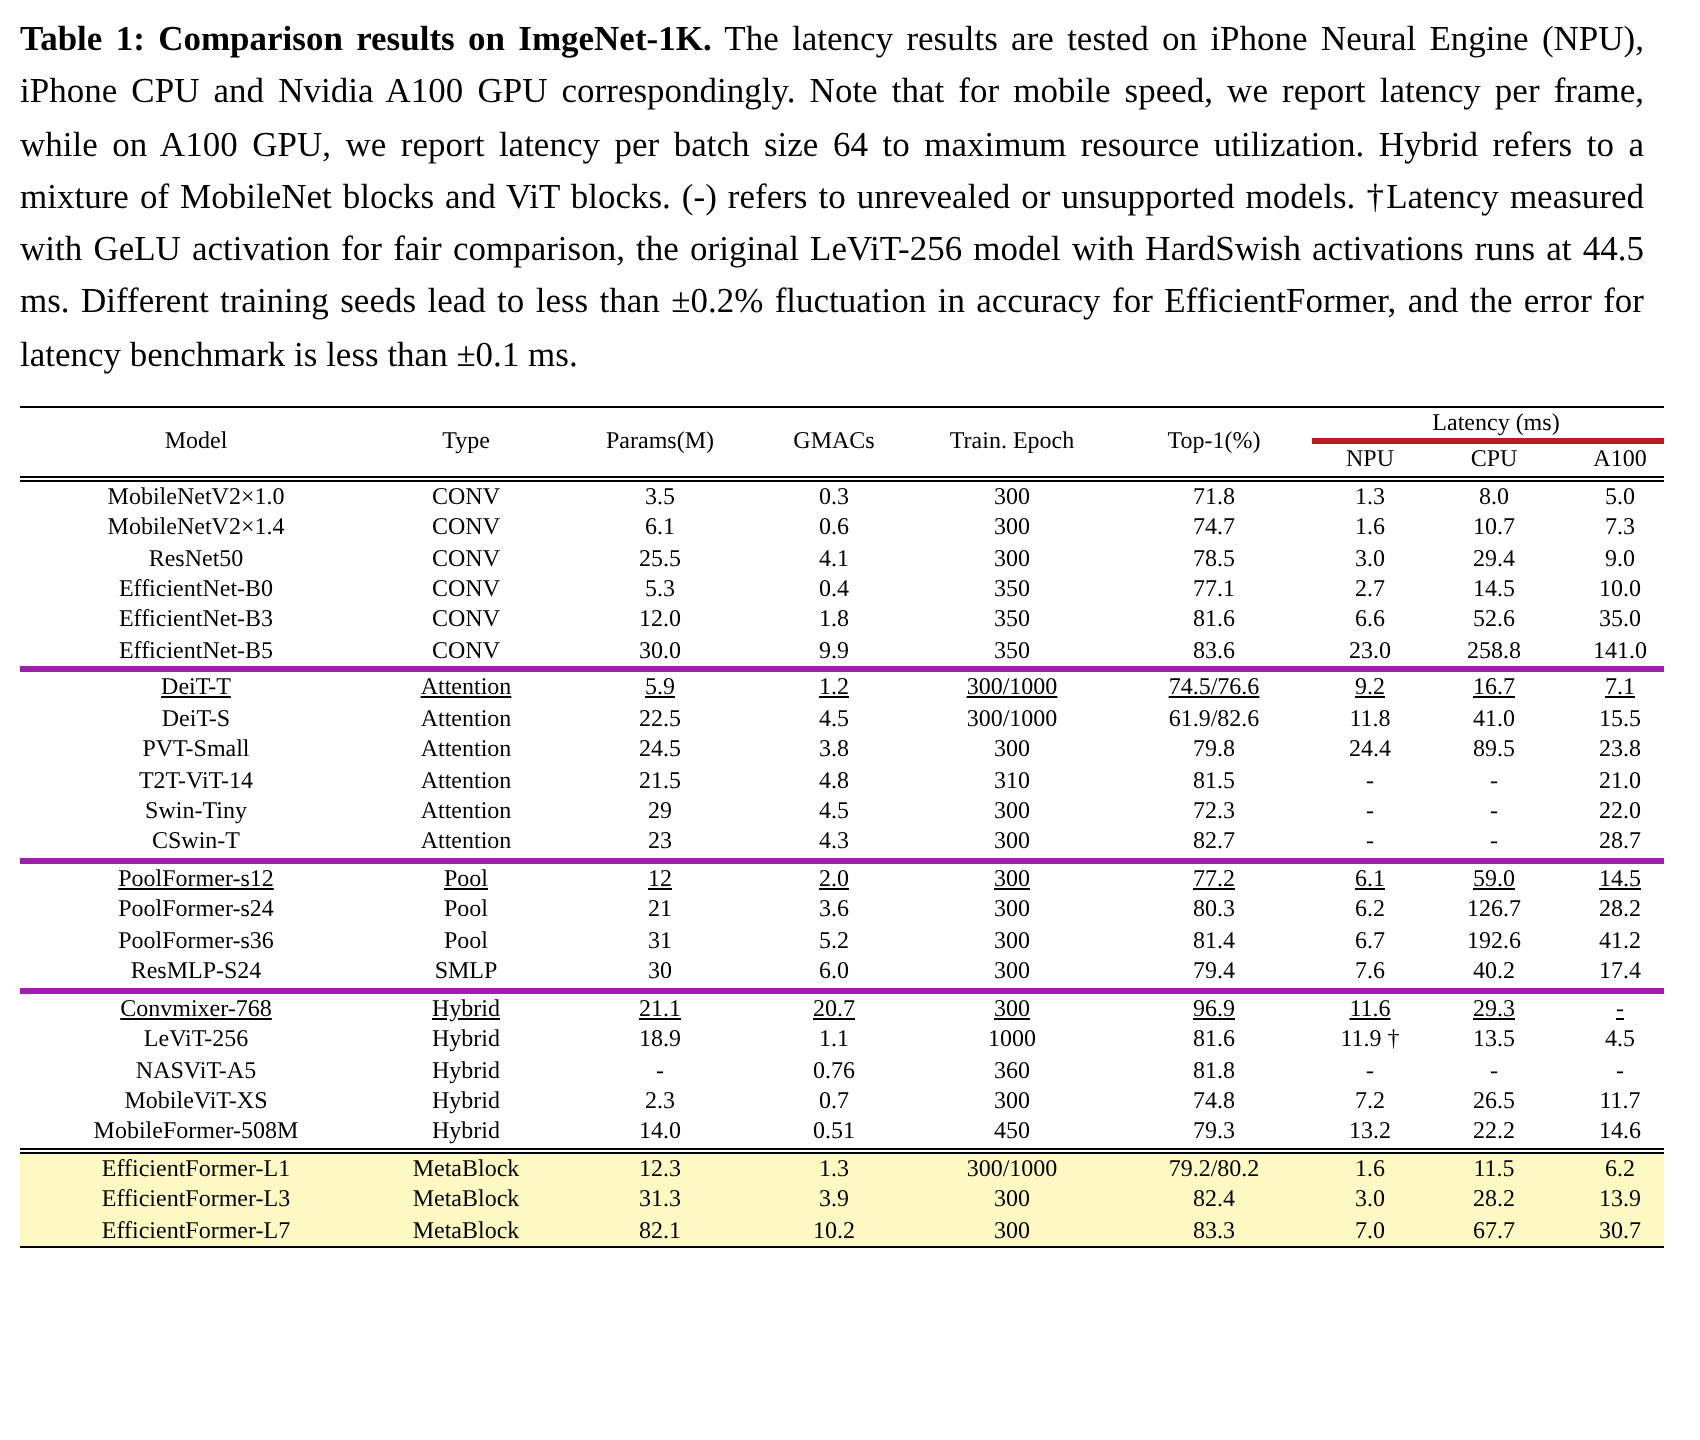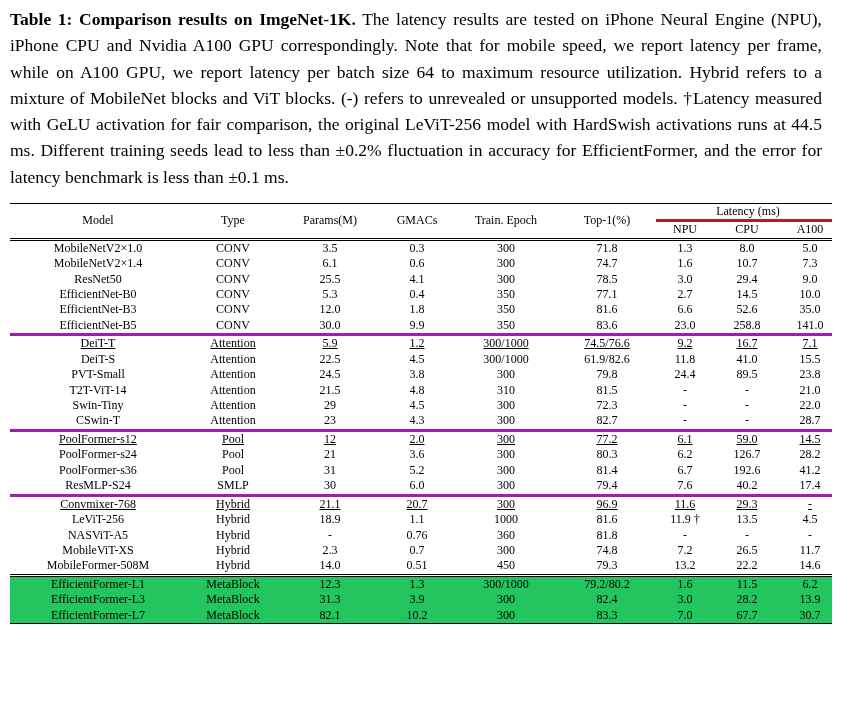--- a/index.html
+++ b/index.html
@@ -40,21 +40,21 @@
     line-height: 1.12;
     white-space: nowrap;
     overflow: hidden;
   }
   
   th.rs, th.sub { border-bottom: 3.6px double #000; }
   
   th.latency-group { border-bottom: 3px solid #b91c1c; }
   tr.group-start td { border-top: 3px solid #a21caf; text-decoration: underline; }
   tr.highlight-start td { border-top: 3.6px double #000; }
-  tr.highlight td { background: #22c55e; }
+  tr.highlight td { background: #fef9c3; }
   td.bold { font-weight: bold; margin-top: 12px; }
 </style>
 </head>
 <body>
 
 <div class="page">
 
   <p class="caption"><b>Table 1: </b><b>Comparison results on ImgeNet-1K.</b><span> The latency results are tested on iPhone Neural Engine (NPU), iPhone CPU and Nvidia A100 GPU correspondingly. Note that for mobile speed, we report latency per frame, while on A100 GPU, we report latency per batch size 64 to maximum resource utilization. Hybrid refers to a mixture of MobileNet blocks and ViT blocks. (-) refers to unrevealed or unsupported models. †Latency measured with GeLU activation for fair comparison, the original LeViT-256 model with HardSwish activations runs at 44.5 ms. Different training seeds lead to less than ±0.2% fluctuation in accuracy for EfficientFormer, and the error for latency benchmark is less than ±0.1 ms.</span></p>
 
   <table class="results">

